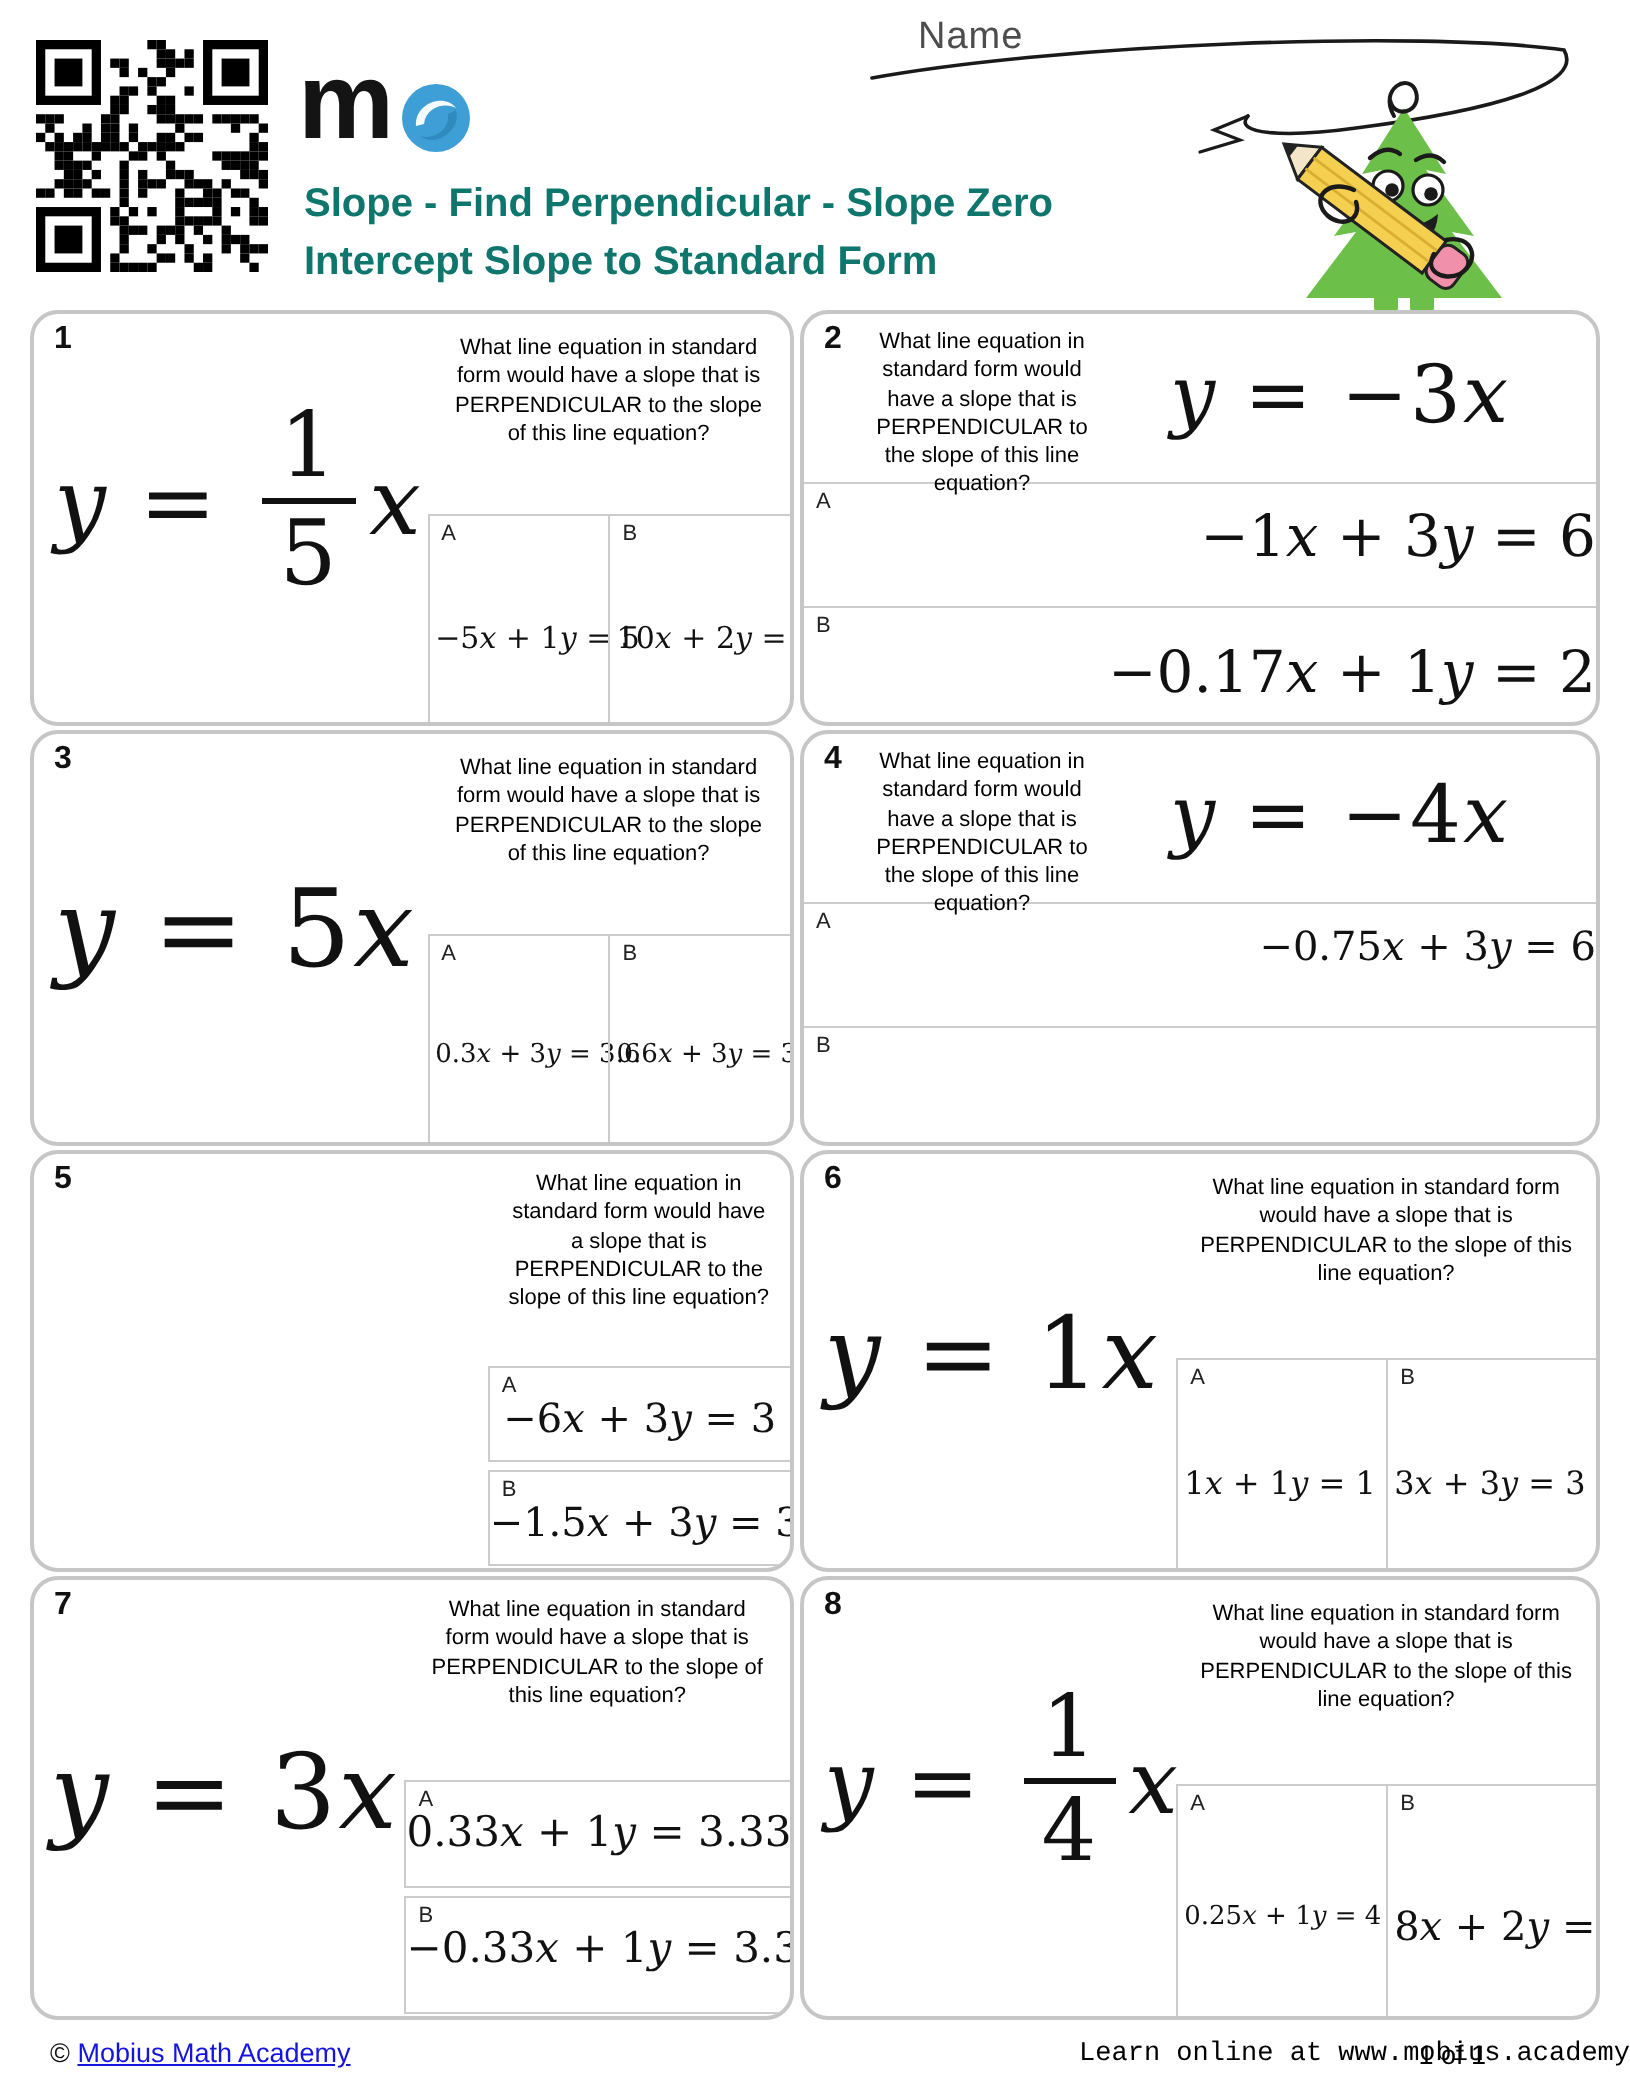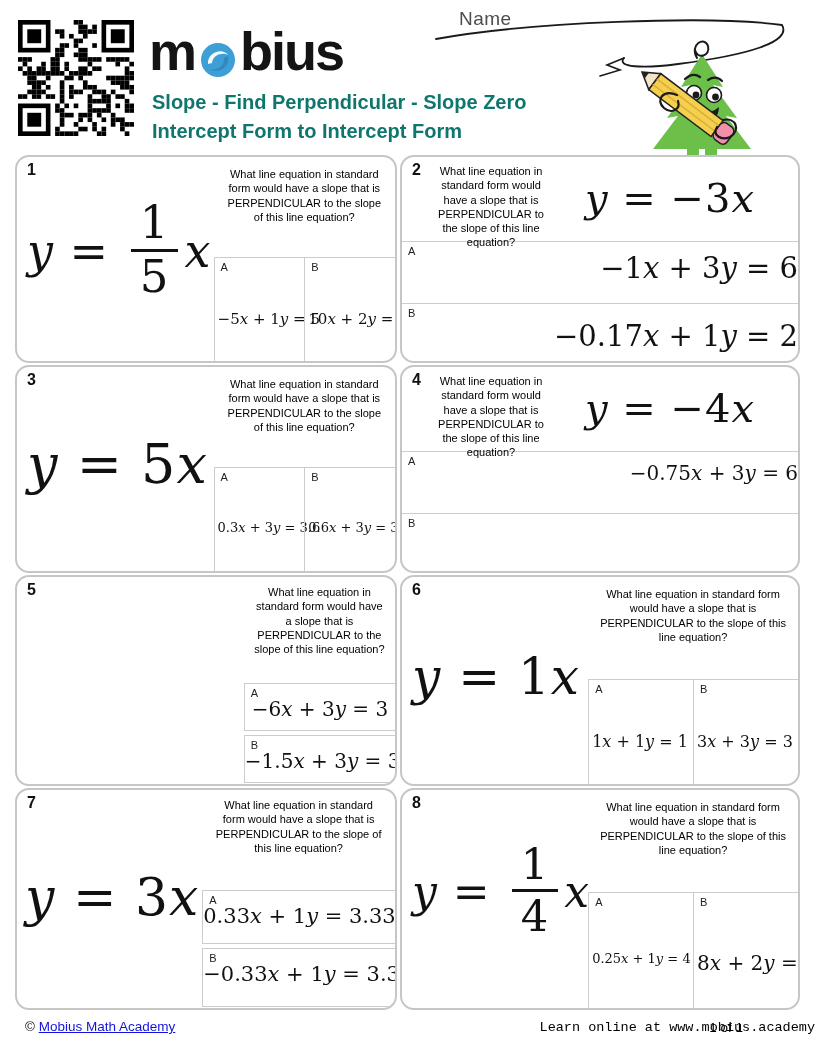--- a/index.html
+++ b/index.html
@@ -276,26 +276,25 @@
       </svg>
   </div>
 
   <div class="logo">
     <span>m</span>
       <span class="logo-o"><svg viewBox="0 0 40 40">
           <circle cx="20" cy="21" r="17" fill="#3d9fd6"></circle>
           <path d="M 10,25 C 9,14 24,8 30,16 C 25,13 15,15 14,24 Z" fill="#ffffff" opacity="0.95"></path>
           <path d="M 30,17 C 33,27 20,36 12,30 C 19,32 27,27 26,19 Z" fill="#2f86b8" opacity="0.85"></path>
         </svg></span>
-      <span>bius</span>
   </div>
 
   <div class="title">
     <div>Slope - Find Perpendicular - Slope Zero</div>
-    <div>Intercept Form to Intercept Form</div>
+    <div>Intercept Slope to Standard Form</div>
   </div>
 
   <div class="name-label">Name</div>
 
   <svg class="swoosh-svg" viewBox="0 0 385 165" xmlns="http://www.w3.org/2000/svg">
 
     <path d="M 6,39 C 100,22 280,15 352,25 C 362,42 318,55 248,64 C 212,69 186,67 194,58" fill="none" stroke="#1a1a1a" stroke-width="1.8" stroke-linecap="round"></path>
     <path d="M 194,58 l -17,7 l 13,5 l -20,6" fill="none" stroke="#1a1a1a" stroke-width="1.6" stroke-linecap="round"></path>
 
     <g>

